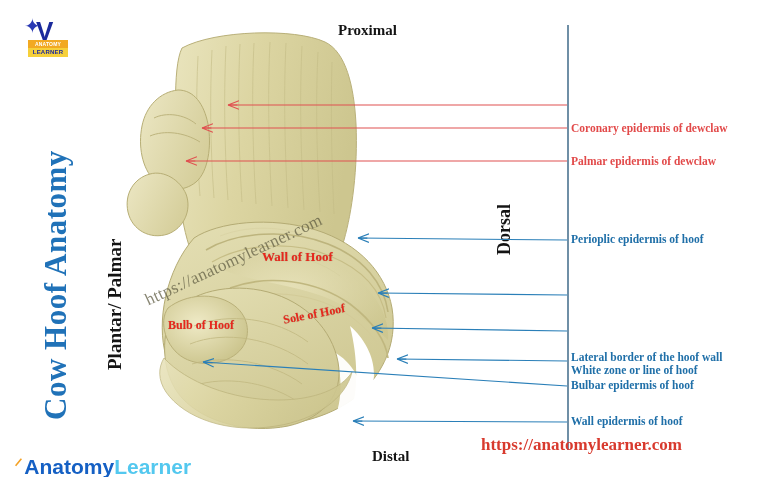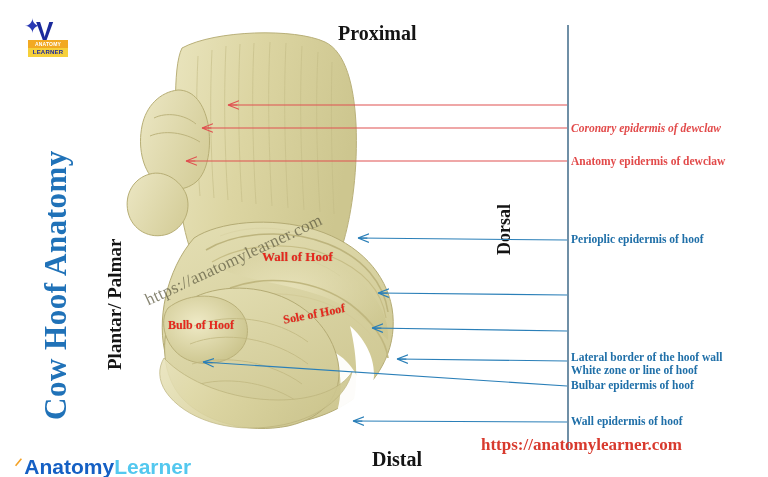--- a/index.html
+++ b/index.html
@@ -61,21 +61,21 @@
   }
   #title-dorsal{
     left:494px;top:255px;
     transform:rotate(-90deg);
     font-size:18px;font-weight:bold;color:#141414;
   }
 
   
   .hlabel{
     position:absolute;font-family:"Liberation Serif",serif;
-    font-size:20px;font-weight:bold;color:#141414;white-space:nowrap;
+    font-size:15px;font-weight:bold;color:#141414;white-space:nowrap;
   }
   #label-proximal{left:338px;top:22px;}
   #label-distal{left:372px;top:448px;}
 
   
   #hoof-art{position:absolute;left:120px;top:26px;width:320px;height:420px;}
   #hoof-art svg{display:block;}
 
   
   #watermark{
@@ -281,22 +281,22 @@
     <g stroke="#2a7fb8" stroke-width="1.1" fill="none" marker-end="url(#arrBlue)">
       <path d="M567,240 L358,238"></path>
       <path d="M567,295 L378,293"></path>
       <path d="M567,331 L372,328"></path>
       <path d="M567,361 L397,359"></path>
       <path d="M567,386 L203,362"></path>
       <path d="M567,422 L353,421"></path>
     </g>
   </svg>
 
-  <div class="rlabel red" style="left:571px;top:122px;font-style:italic;">Coronary epidermis of dewclaw</div>
-  <div class="rlabel red" style="left:571px;top:155px;">Anatomy epidermis of dewclaw</div>
+  <div class="rlabel red" style="left:571px;top:122px;">Coronary epidermis of dewclaw</div>
+  <div class="rlabel red" style="left:571px;top:155px;">Palmar epidermis of dewclaw</div>
 
   <div class="rlabel blue" style="left:571px;top:233px;">Perioplic epidermis of hoof</div>
   <div class="rlabel blue" style="left:571px;top:324px;margin-top:27px;">Lateral border  of the hoof wall</div>
   <div class="rlabel blue" style="left:571px;top:364px;"> White zone or line of hoof</div>
   <div class="rlabel blue" style="left:571px;top:379px;">Bulbar epidermis of hoof</div>
   <div class="rlabel blue" style="left:571px;top:415px;">Wall epidermis of hoof</div>
 
   <div id="site-url">https://anatomylearner.com</div>
 
   <div id="logo-bottom">

